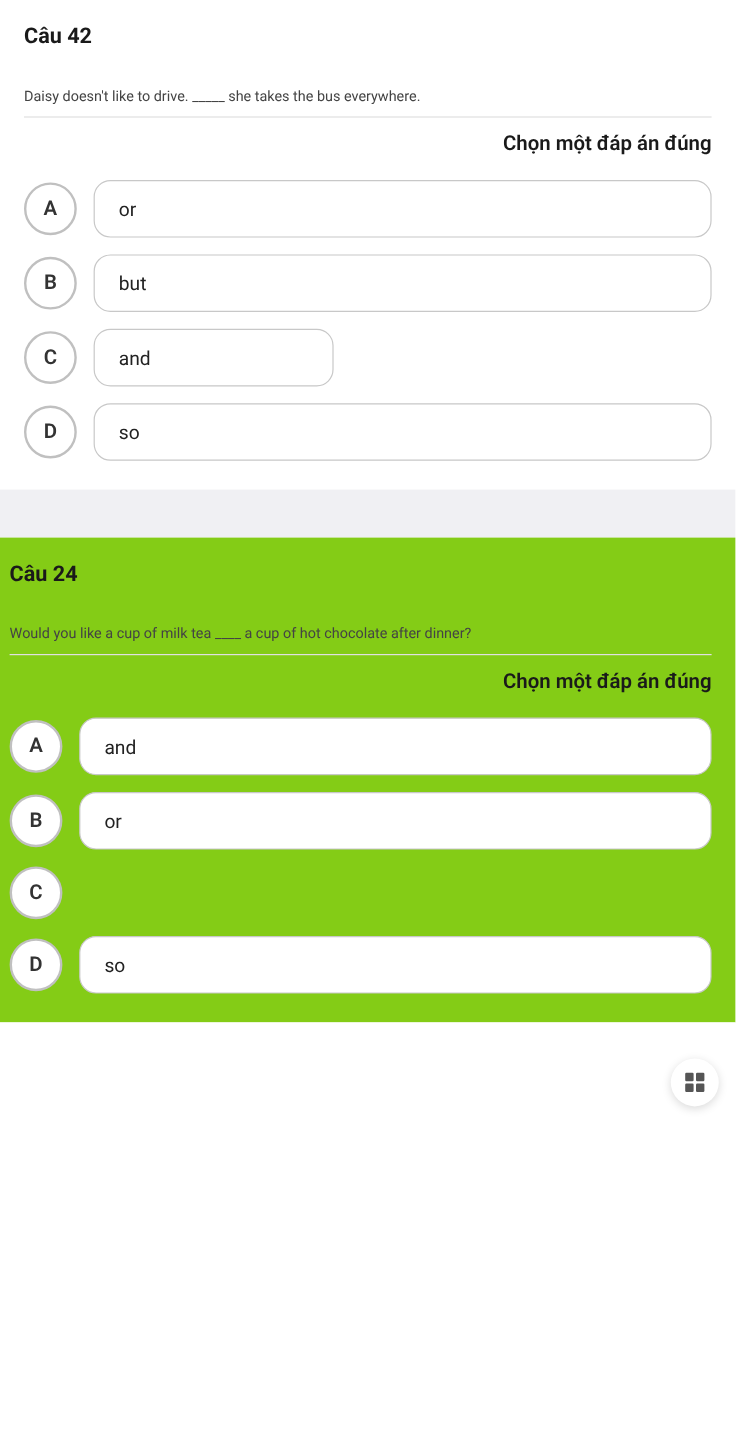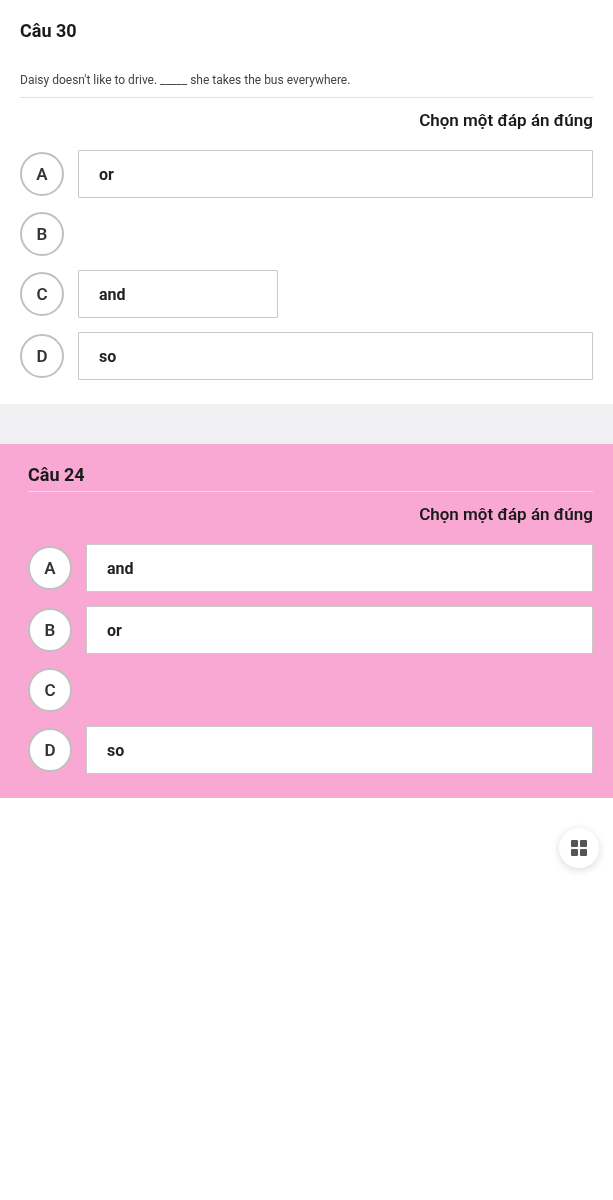--- a/index.html
+++ b/index.html
@@ -74,46 +74,45 @@
       font-size: 17px;
       font-weight: 600;
       color: #333;
       flex-shrink: 0;
       background: #fff;
     }
 
     .option-box {
       flex: 1;
       border: 1.5px solid #c8c8c8;
-      border-radius: 1px;
+      border-radius: 14px;
       padding: 13px 20px;
       font-size: 16px;
       color: #222;
       background: #fff;
       min-height: 48px;
       display: flex;
       align-items: center;
-      font-weight: bold;
     }
 
     .option-box.partial {
       
       flex: 0 0 auto;
       width: 200px;
     }
 
     .gray-divider {
       height: 40px;
       background: #f0f0f3;
       width: 100%;
     }
 
     .question-section-2 {
-      padding: 20px 20px 0 28px;
-      background: #f9a8d4;
+      padding: 20px 20px 0 8px;
+      background: #84cc16;
     }
 
     .bottom-bar {
       position: relative;
       height: 80px;
       background: #fff;
       display: flex;
       align-items: flex-end;
       justify-content: flex-end;
       padding: 10px 14px;
@@ -133,52 +132,54 @@
 
     .grid-icon svg {
       width: 20px;
       height: 20px;
     }
   </style>
 </head>
 <body>
 
 <div class="question-section">
-  <div class="question-title">Câu 30</div>
+  <div class="question-title">Câu 42</div>
   <div class="question-text">Daisy doesn't like to drive. _____ she takes the bus everywhere.</div>
   <div class="divider"></div>
   <div class="choose-label">Chọn một đáp án đúng</div>
 
   <div class="options-list">
 
     <div class="option-row">
       <div class="option-circle">A</div>
       <div class="option-box">or</div>
     </div>
 
     <div class="option-row">
       <div class="option-circle">B</div>
+      <div class="option-box">but</div>
     </div>
 
     <div class="option-row">
       <div class="option-circle">C</div>
       <div class="option-box partial">and</div>
     </div>
 
     <div class="option-row">
       <div class="option-circle">D</div>
       <div class="option-box">so</div>
     </div>
   </div>
 </div>
 
 <div class="gray-divider"></div>
 
 <div class="question-section-2">
   <div class="question-title">Câu 24</div>
+  <div class="question-text">Would you like a cup of milk tea ____ a cup of hot chocolate after dinner?</div>
   <div class="divider"></div>
   <div class="choose-label">Chọn một đáp án đúng</div>
 
   <div class="options-list">
 
     <div class="option-row">
       <div class="option-circle">A</div>
       <div class="option-box">and</div>
     </div>
 

